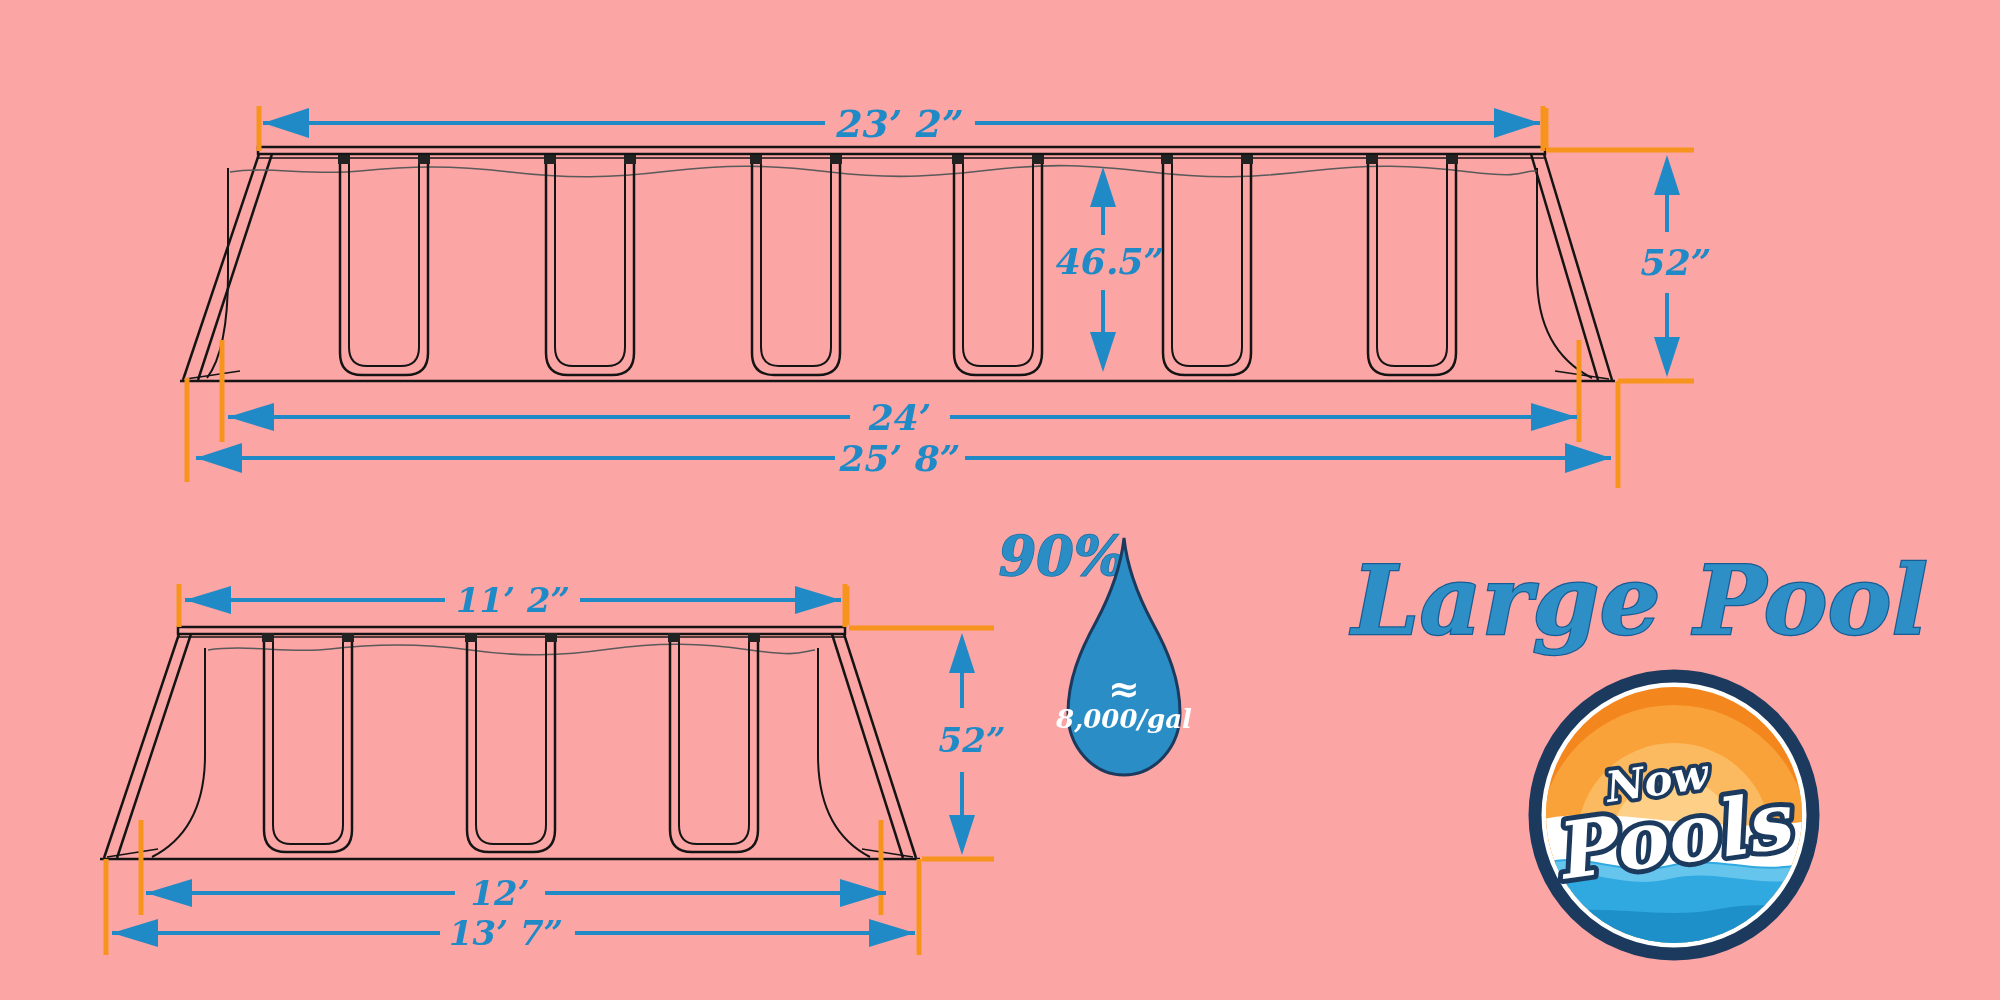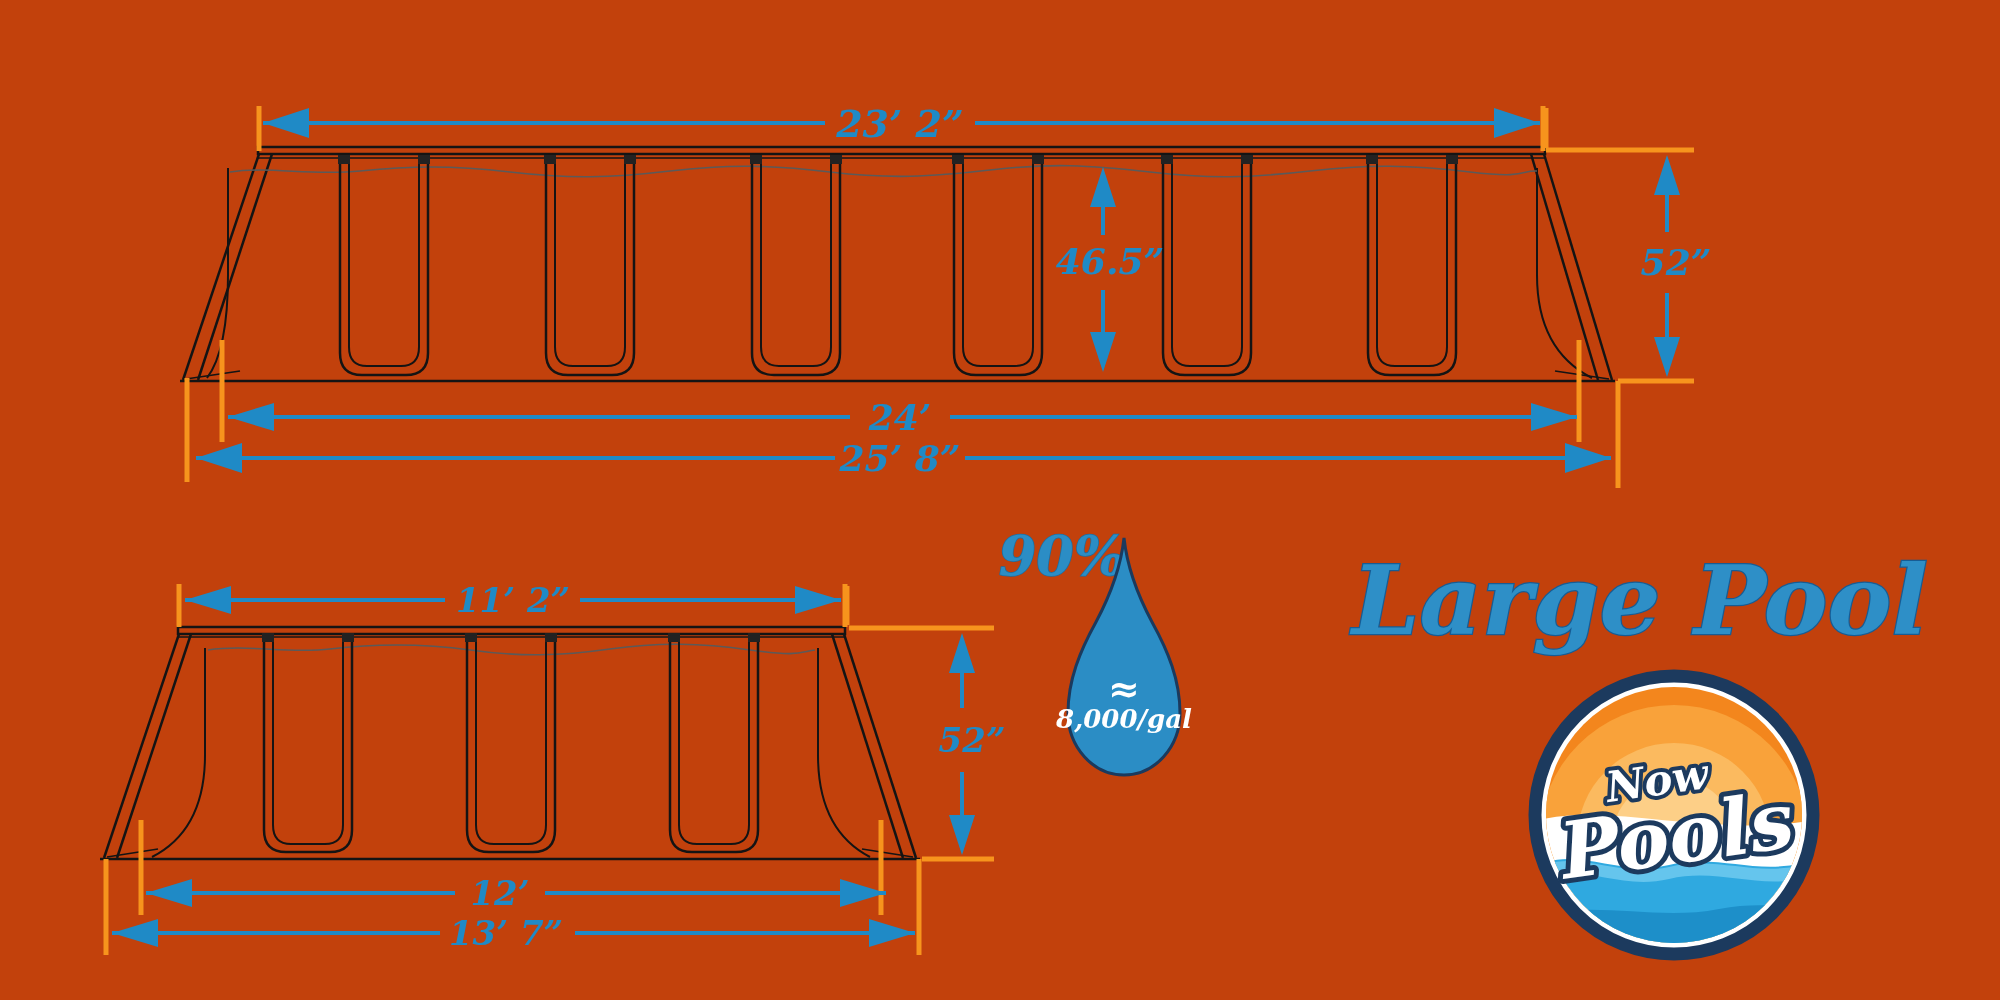--- a/index.html
+++ b/index.html
@@ -1,16 +1,16 @@
 <!DOCTYPE html>
 <html><head>
 <meta charset="utf-8">
 <style>
   html,body{margin:0;padding:0;background:#ffffff;}
-  #stage{position:relative;width:2000px;height:1000px;background:#c2410c;overflow:hidden;
+  #stage{position:relative;width:2000px;height:1000px;background:#fca5a5;overflow:hidden;
          font-family:"DejaVu Serif", serif;}
   svg{position:absolute;left:0;top:0;}
   .frame{stroke:#141414;fill:none;}
   .dim{fill:#1F8AC6;font-family:"DejaVu Serif",serif;font-style:italic;font-weight:bold;
        font-size:36px;text-anchor:middle;dominant-baseline:central;}
   .dimS{font-size:34px;}
   .dimL{font-size:38px;}
   .blueln{stroke:#1F8AC6;stroke-width:4;fill:none;}
   .bluehead{fill:#1F8AC6;stroke:none;}
   .orange{stroke:#F7941D;stroke-width:5;fill:none;stroke-linecap:butt;}

